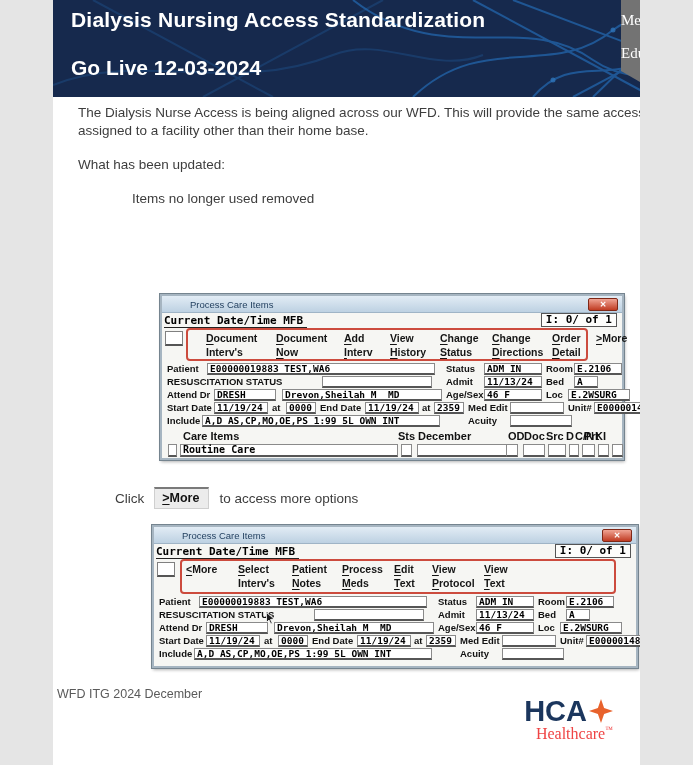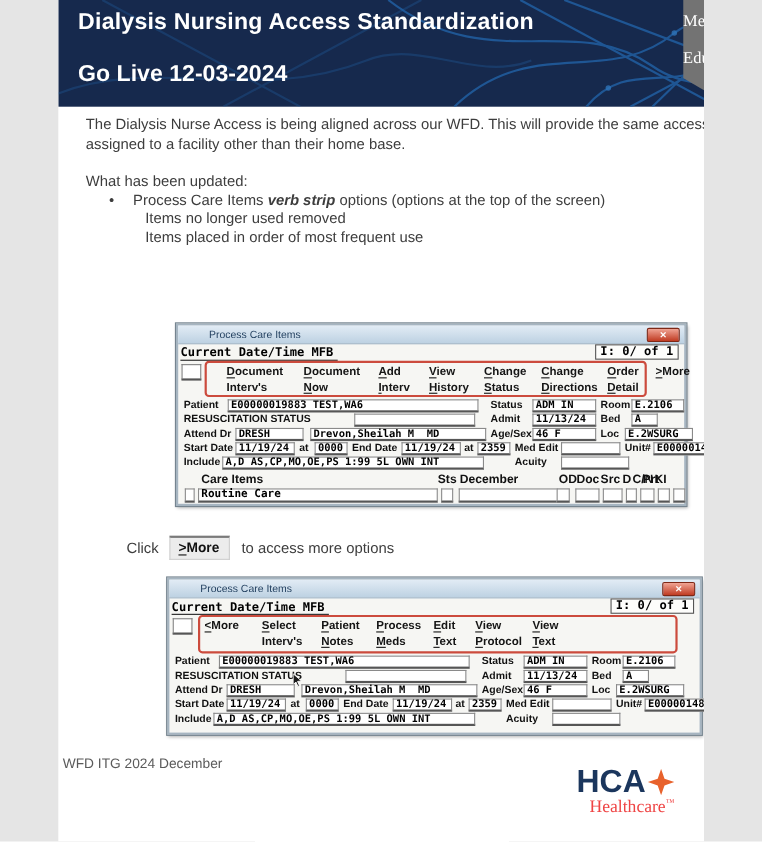--- a/index.html
+++ b/index.html
@@ -130,23 +130,21 @@
     <div class="hdr-title">Dialysis Nursing Access Standardization</div>
     <div class="hdr-sub">Go Live 12-03-2024</div>
   </div>
   <div class="ribbon">
     <div class="r1">Meditech</div>
     <div class="r2">Education</div>
   </div>
 
   <div class="intro">The Dialysis Nurse Access is being aligned across our WFD.  This will provide the same access if the nurse is assigned to a facility other than their home base.</div>
   <div class="updated">What has been updated:</div>
-  <div class="bullet-line"><span class="dot">•</span><span>Process Care Items </span><span class="bullet-em">verb strip</span><span> options (options at the top of the screen)</span></div>
   <div class="subline1">Items no longer used removed</div>
-  <div class="subline2">Items placed in order of most frequent use</div>
 
 
   <div class="win win1">
     <div class="titlebar">
       <span class="t">Process Care Items</span>
       <span class="closebtn">✕</span>
     </div>
     <div class="statusrow">
       <span class="sl dos">Current Date/Time MFB</span>
       <span class="sr dos">I: 0/ of 1</span>

